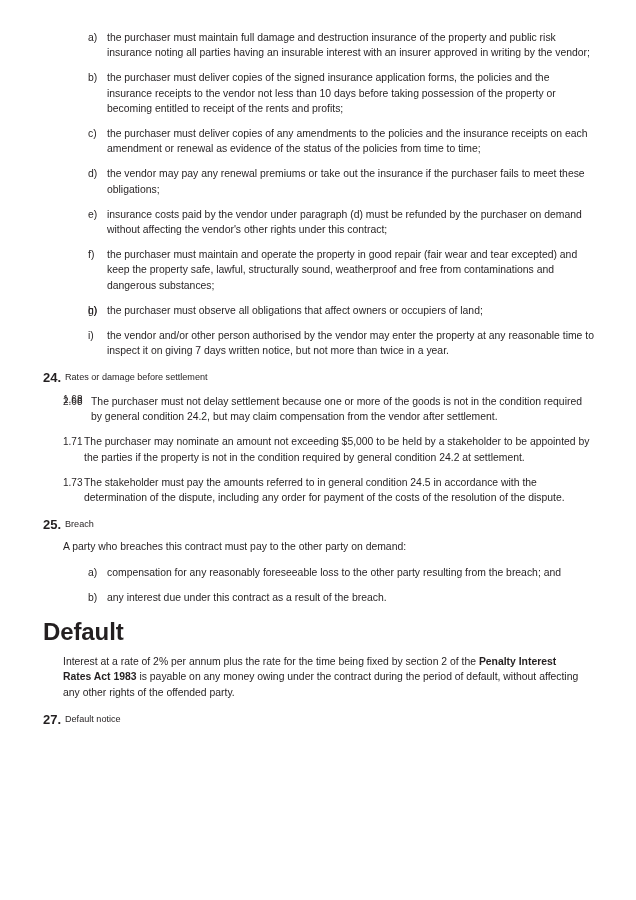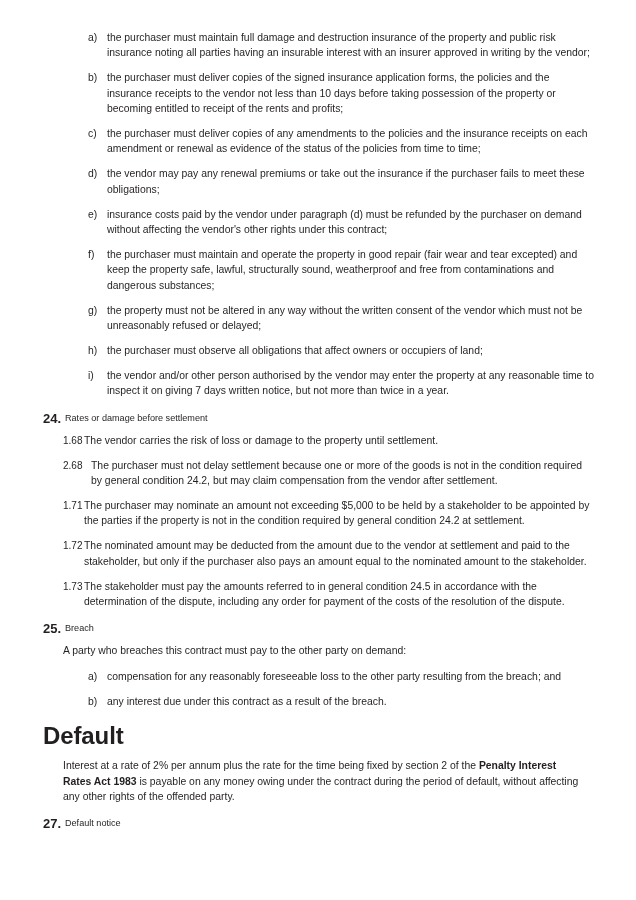--- a/index.html
+++ b/index.html
@@ -140,54 +140,48 @@
     <li class="alpha-item">
       <span class="marker">e)</span>
       <span>insurance costs paid by the vendor under paragraph (d) must be refunded by the purchaser on demand without affecting the vendor's other rights under this contract;</span>
     </li>
     <li class="alpha-item">
       <span class="marker">f)</span>
       <span>the purchaser must maintain and operate the property in good repair (fair wear and tear excepted) and keep the property safe, lawful, structurally sound, weatherproof and free from contaminations and dangerous substances;</span>
     </li>
     <li class="alpha-item">
       <span class="marker">g)</span>
-      <span>the property must not be altered in any way without the written consent of the vendor which must not be unreasonably refused or delayed;</span>
     </li>
     <li class="alpha-item">
       <span class="marker">h)</span>
       <span>the purchaser must observe all obligations that affect owners or occupiers of land;</span>
     </li>
     <li class="alpha-item">
       <span class="marker">i)</span>
       <span>the vendor and/or other person authorised by the vendor may enter the property at any reasonable time to inspect it on giving 7 days written notice, but not more than twice in a year.</span>
     </li>
   </ul>
 
   <div class="section-head">
     <span class="secnum">24.</span>
     <span>Rates or damage before settlement</span>
   </div>
 
   <div class="clause">
     <span class="num">1.68</span>
-    <span>The vendor carries the risk of loss or damage to the property until settlement.</span>
   </div>
   <div class="clause deep-wrap">
     <span class="num">2.68</span>
     <span class="ctext">The purchaser must not delay settlement because one or more of the goods is not in the condition required by general condition 24.2, but may claim compensation from the vendor after settlement.</span>
   </div>
   <div class="clause">
     <span class="num">1.71</span>
     <span>The purchaser may nominate an amount not exceeding $5,000 to be held by a stakeholder to be appointed by the parties if the property is not in the condition required by general condition 24.2 at settlement.</span>
   </div>
   <div class="clause">
-    <span class="num">1.72</span>
-    <span>The nominated amount may be deducted from the amount due to the vendor at settlement and paid to the stakeholder, but only if the purchaser also pays an amount equal to the nominated amount to the stakeholder.</span>
-  </div>
-  <div class="clause">
     <span class="num">1.73</span>
     <span>The stakeholder must pay the amounts referred to in general condition 24.5 in accordance with the determination of the dispute, including any order for payment of the costs of the resolution of the dispute.</span>
   </div>
 
   <div class="section-head">
     <span class="secnum">25.</span>
     <span>Breach</span>
   </div>
 
   <p class="body-para">A party who breaches this contract must pay to the other party on demand:</p>

